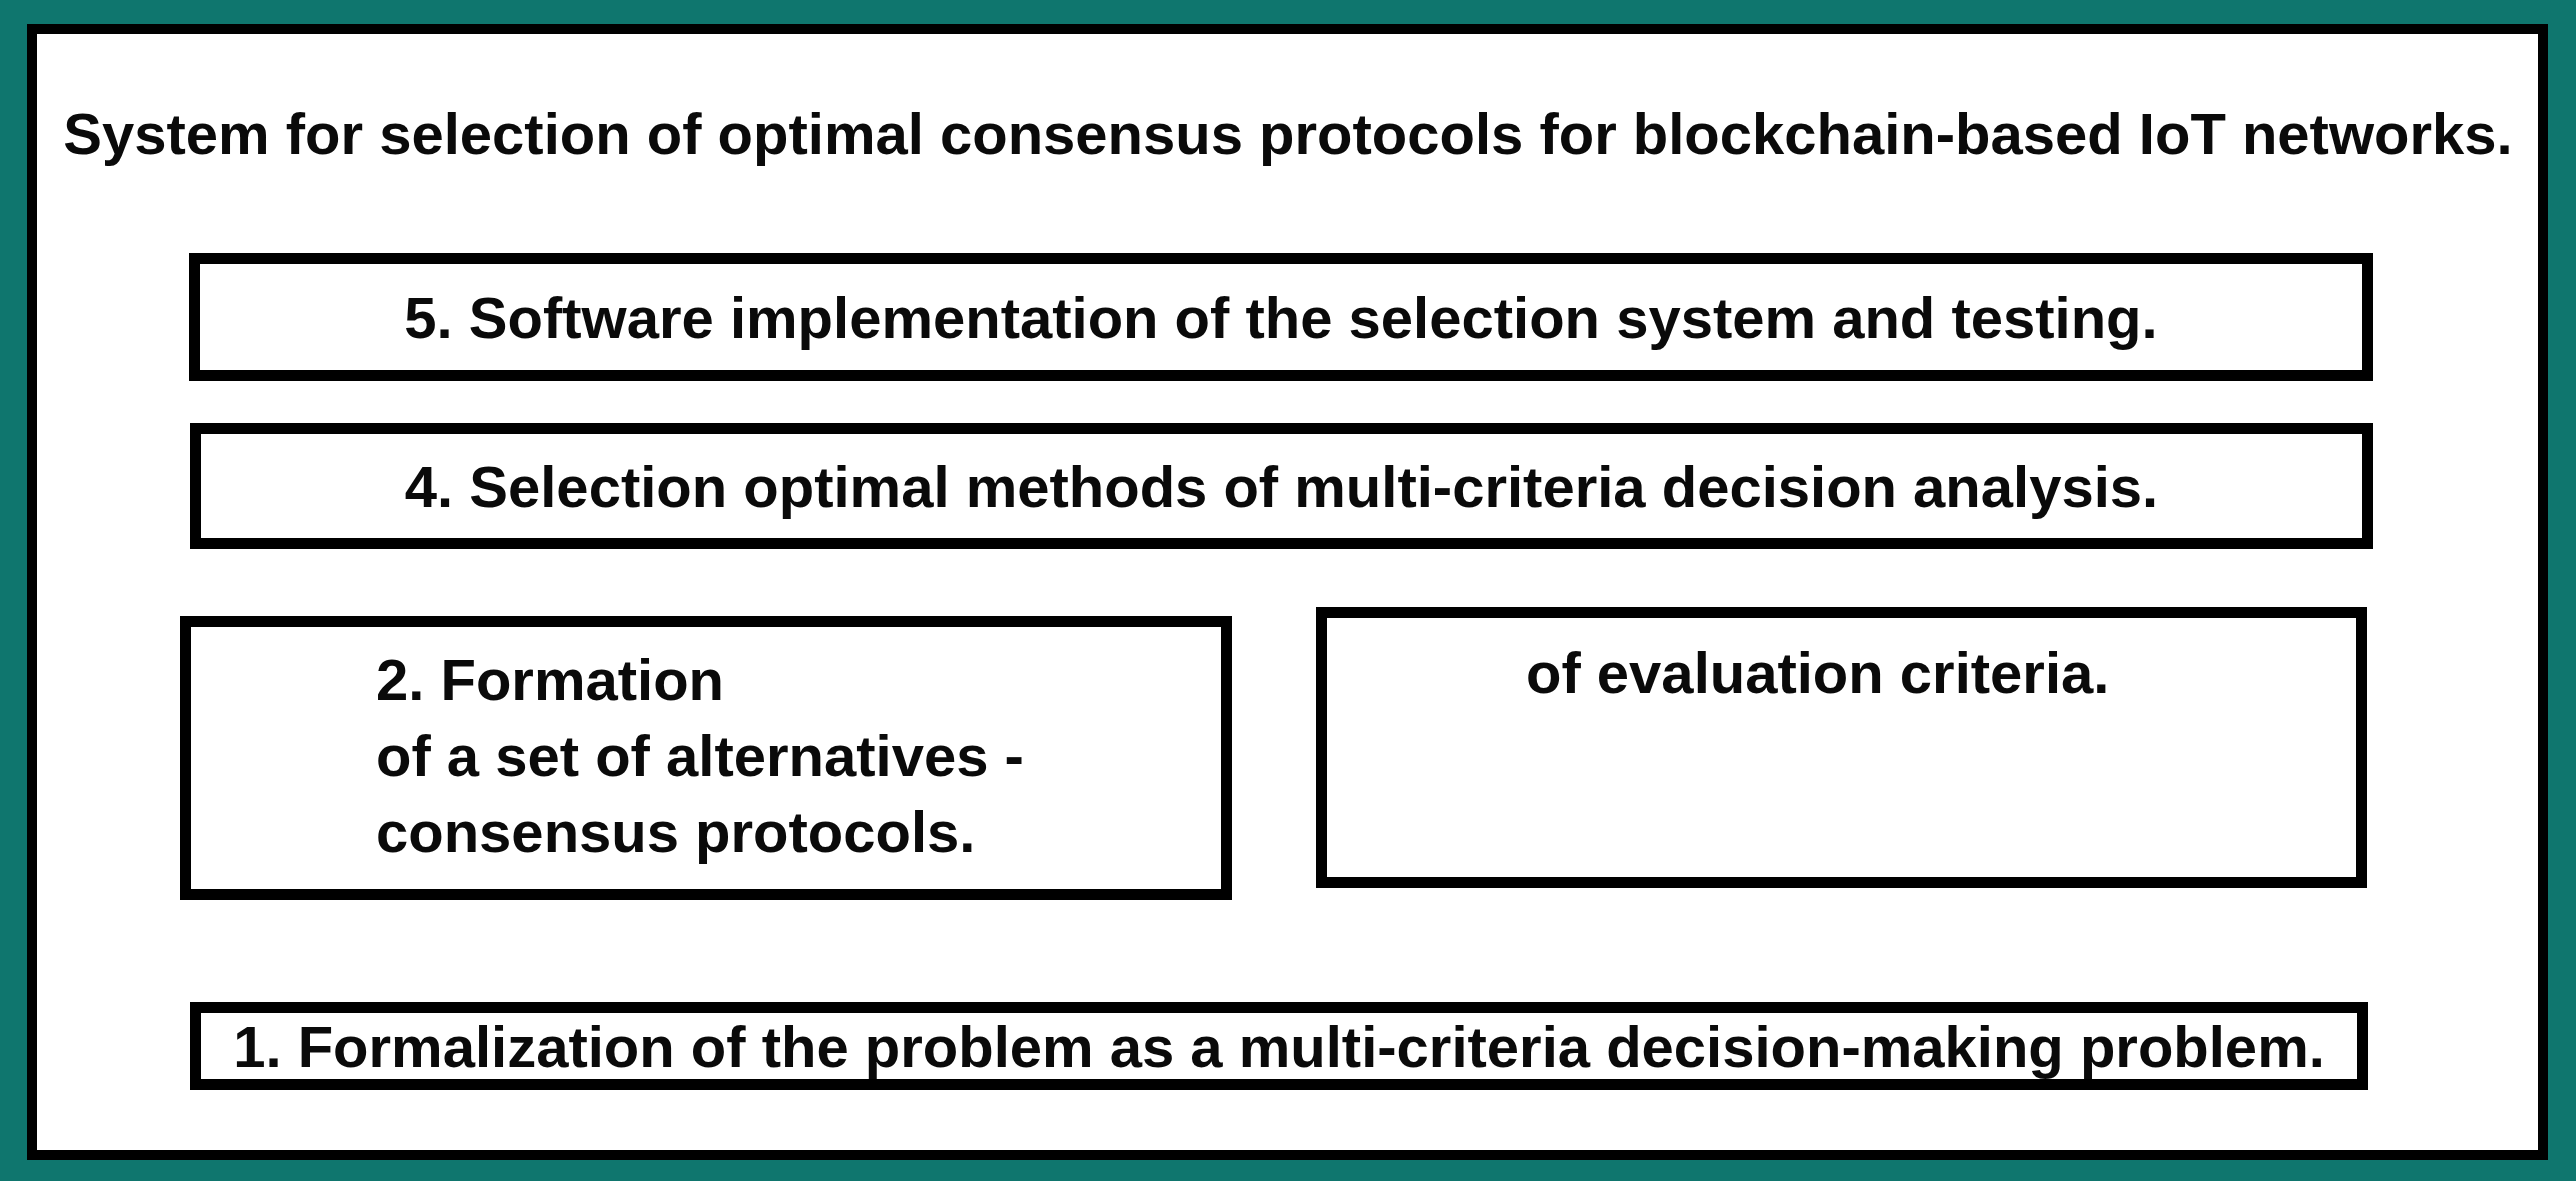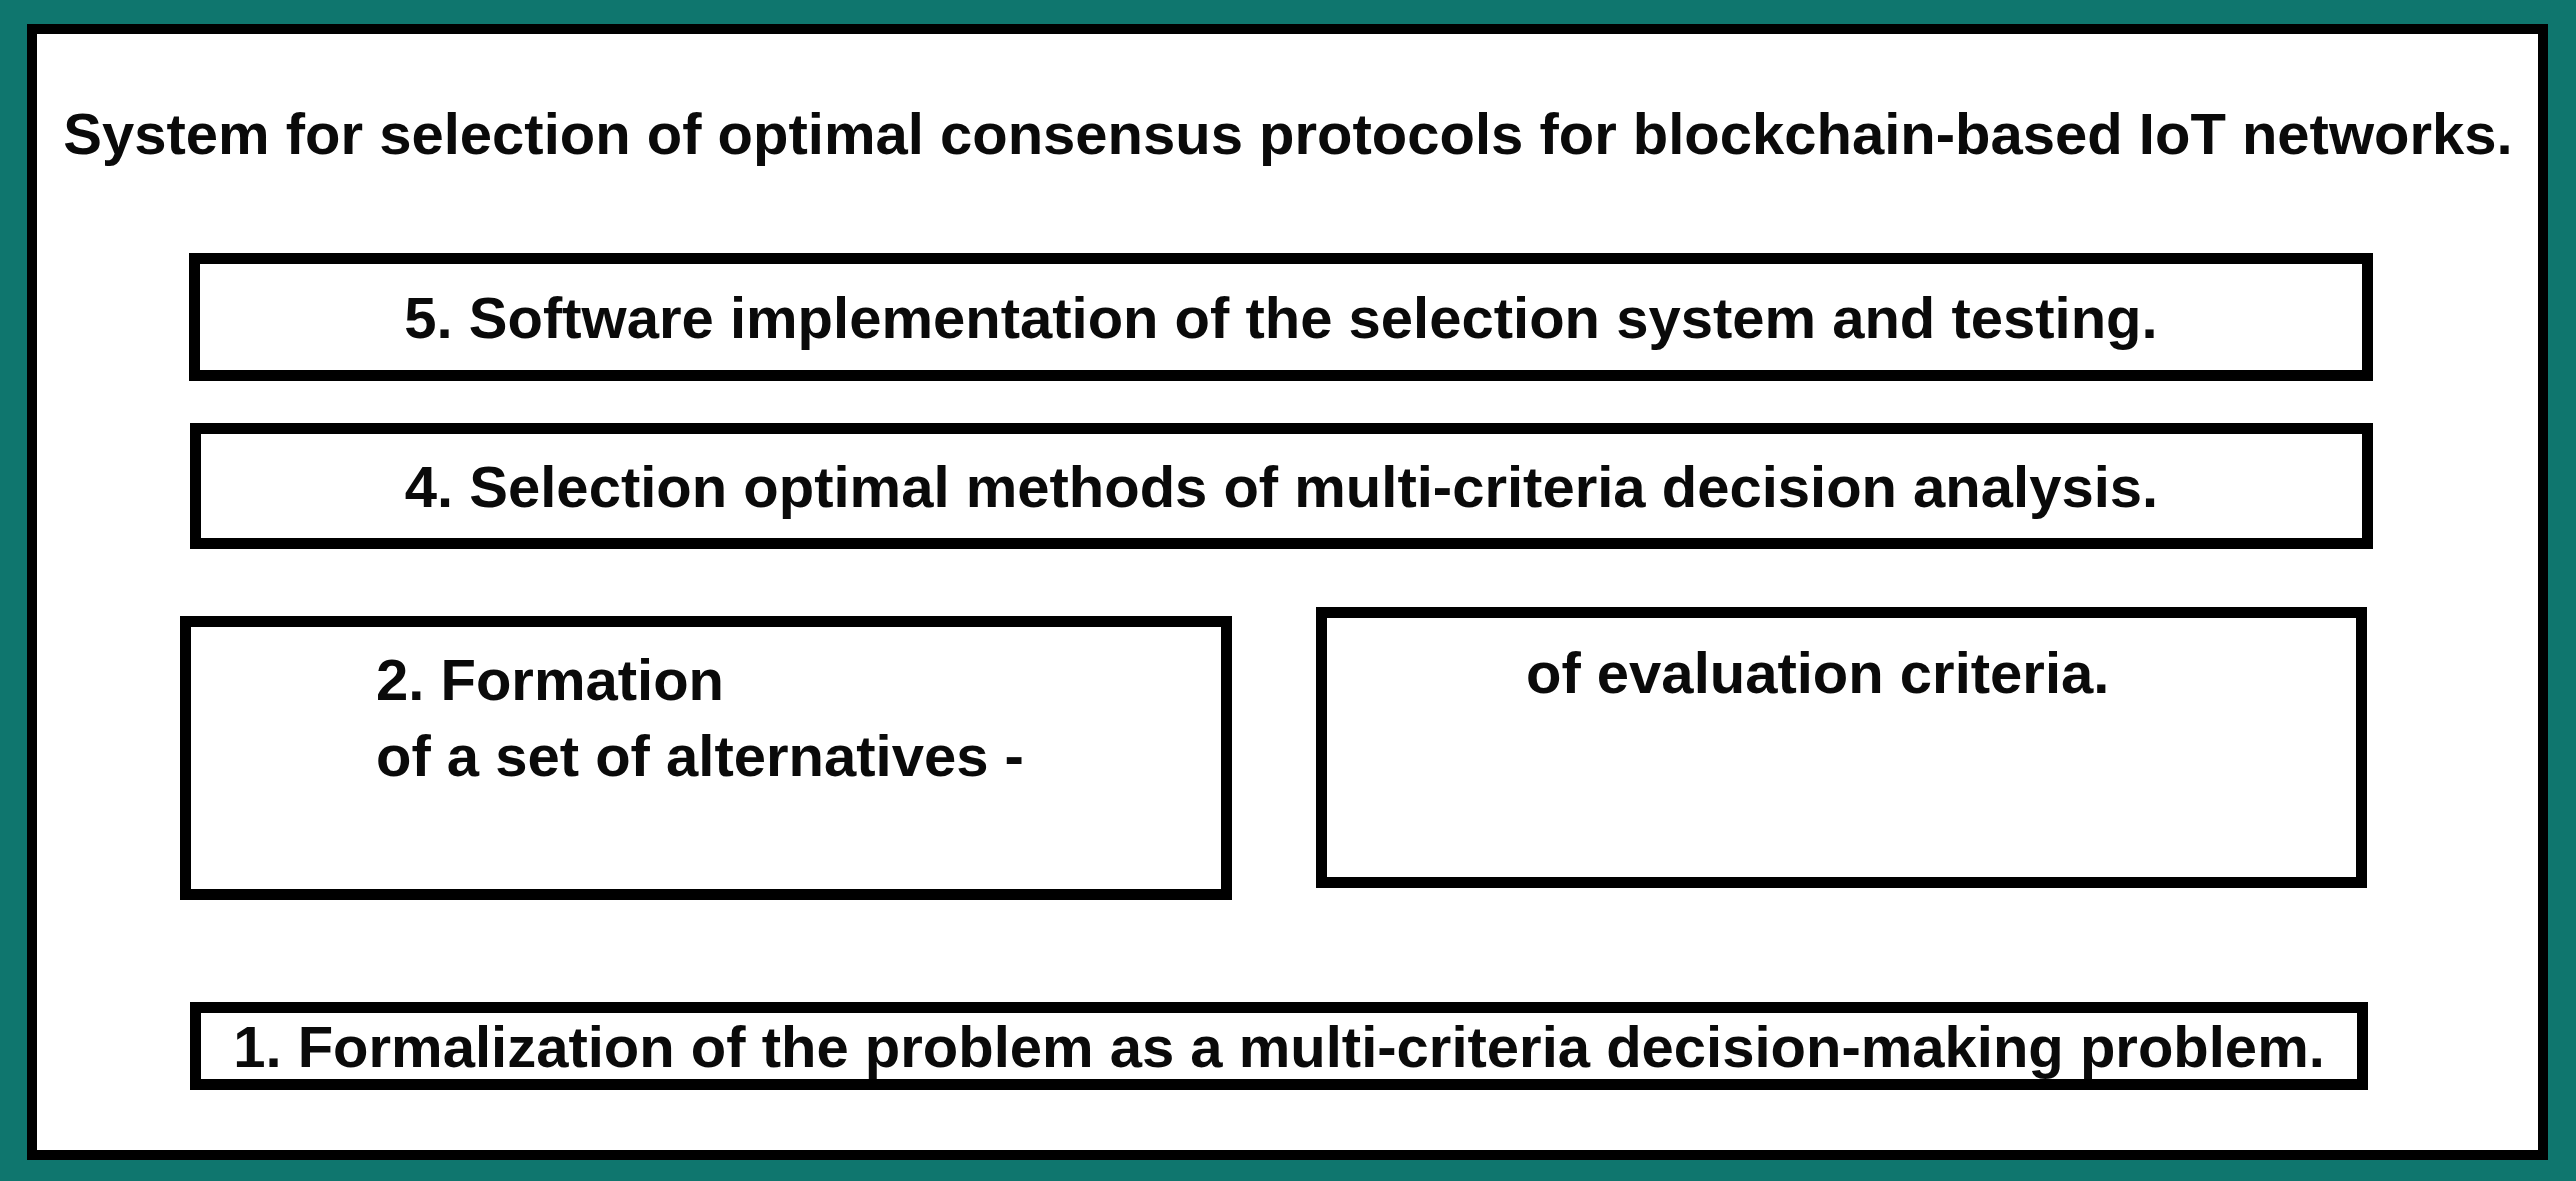--- a/index.html
+++ b/index.html
@@ -81,20 +81,21 @@
     <span>5. Software implementation of the selection system and testing.</span>
   </div>
 
   <div class="step-box centered box-step-4">
     <span>4. Selection optimal methods of multi-criteria decision analysis.</span>
   </div>
 
   <div class="step-box box-step-2">
     <span class="box-line">2. Formation</span>
     <span class="box-line">of a set of alternatives -</span>
+    <span class="box-line">consensus protocols.</span>
   </div>
 
   <div class="step-box box-step-3">
     <span class="box-line">of evaluation criteria.</span>
   </div>
 
   <div class="step-box centered box-step-1">
     <span>1. Formalization of the problem as a multi-criteria decision-making problem.</span>
   </div>
 

